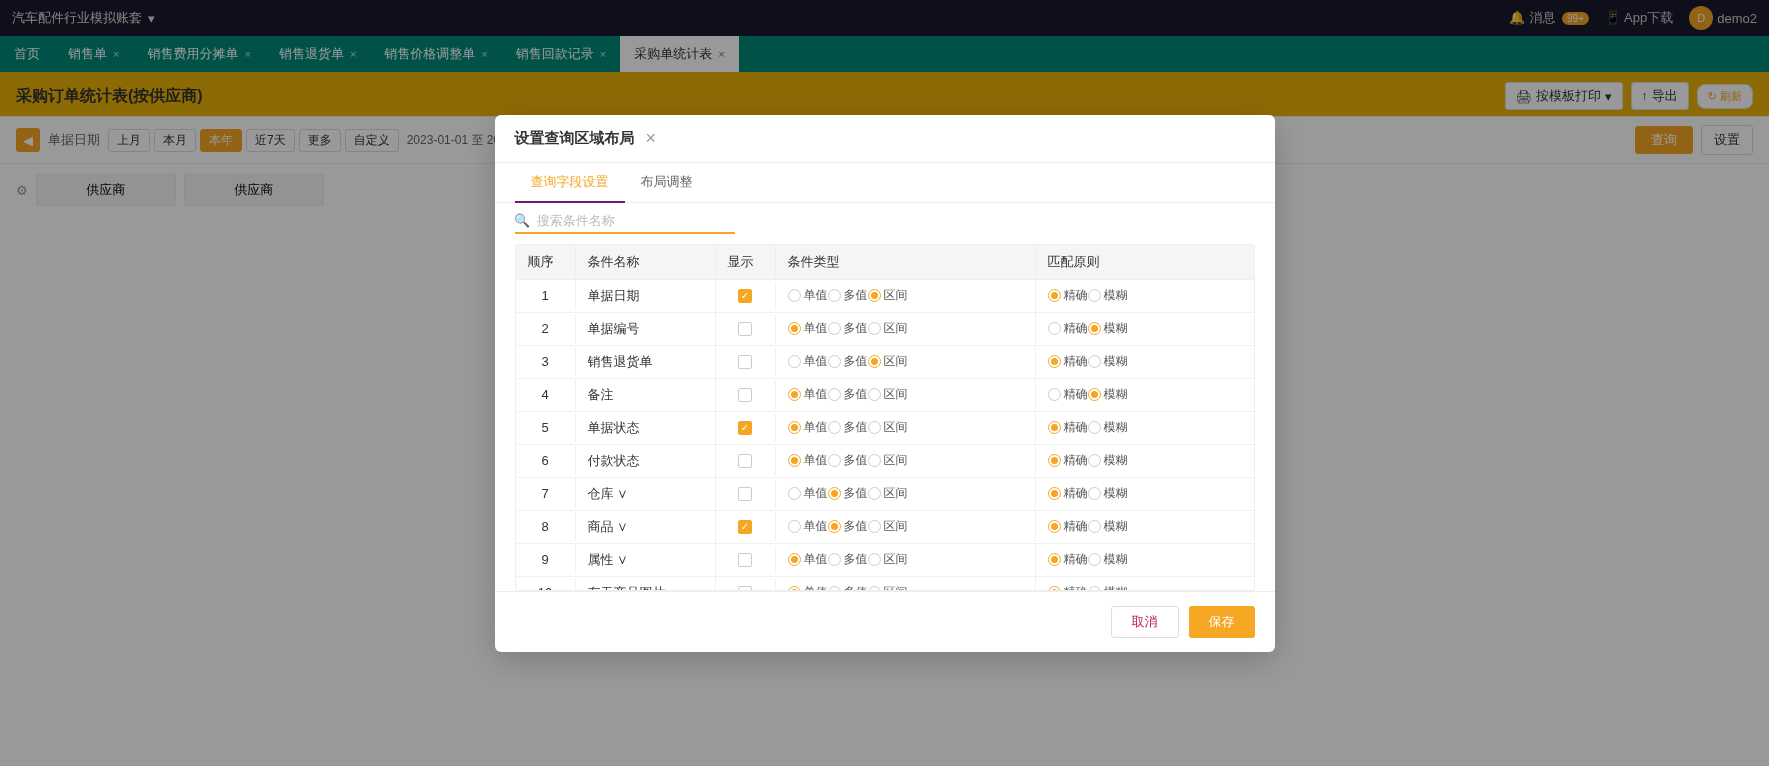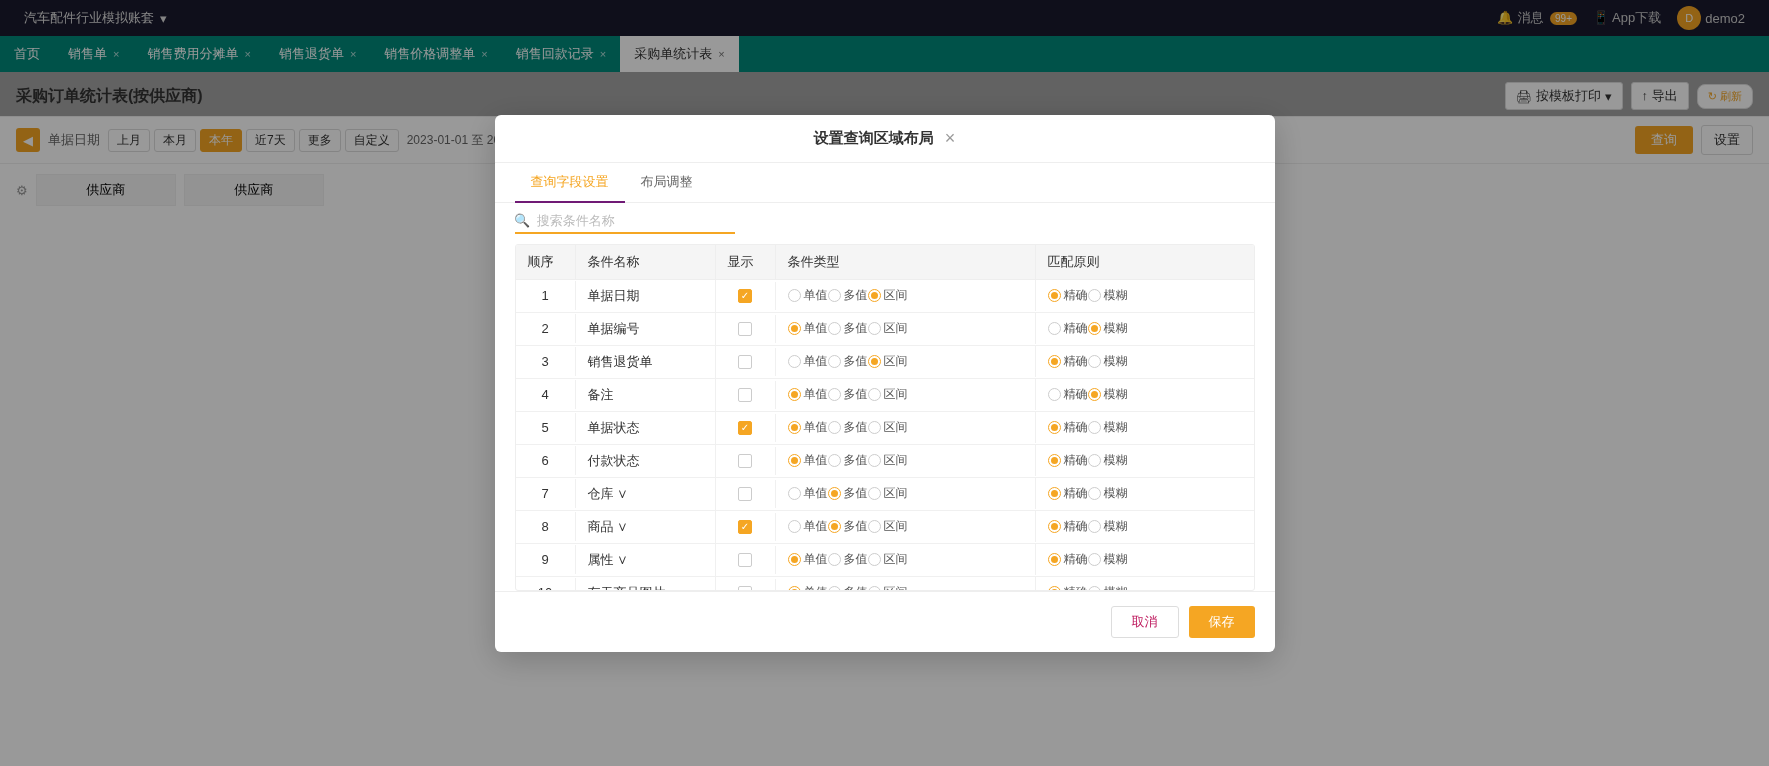--- a/index.html
+++ b/index.html
@@ -5,21 +5,21 @@
     * { box-sizing: border-box; margin: 0; padding: 0; }
     body { font-family: 'Microsoft YaHei', Arial, sans-serif; font-size: 13px; background: #f0f2f5; overflow: hidden; }
 
     
     .top-bar {
       height: 36px;
       background: #1a1a2e;
       display: flex;
       align-items: center;
       justify-content: space-between;
-      padding: 0 24px;
+      padding: 0 12px;
       color: #ccc;
     }
     .top-bar-left { font-size: 13px; color: #ddd; display: flex; align-items: center; gap: 6px; }
     .top-bar-right { display: flex; align-items: center; gap: 16px; font-size: 13px; }
     .top-bar-right .badge { background: #f5a623; color: #fff; border-radius: 10px; padding: 1px 5px; font-size: 10px; margin-left: 3px; }
     .top-bar-right span { color: #ccc; cursor: pointer; }
 
     
     .nav-bar {
       height: 36px;
@@ -45,21 +45,21 @@
 
     
     .page-content {
       background: #fff;
       min-height: calc(766px - 36px - 36px);
       position: relative;
     }
 
     
     .page-header {
-      background: #a3a3a3;
+      background: #eab308;
       padding: 10px 16px 6px 16px;
       border-bottom: 1px solid #eee;
       display: flex;
       align-items: center;
       justify-content: space-between;
     }
     .page-title { font-size: 16px; font-weight: bold; color: #333; }
     .page-actions { display: flex; align-items: center; gap: 8px; }
     .btn-print { border: 1px solid #ddd; background: #fff; padding: 4px 10px; border-radius: 3px; cursor: pointer; color: #333; font-size: 13px; display: flex; align-items: center; gap: 4px; }
     .btn-export { border: 1px solid #ddd; background: #fff; padding: 4px 10px; border-radius: 3px; cursor: pointer; color: #333; font-size: 13px; }
@@ -115,21 +115,21 @@
       max-height: 660px;
       display: flex;
       flex-direction: column;
       box-shadow: 0 8px 32px rgba(0,0,0,0.2);
     }
     .modal-header {
       padding: 14px 20px;
       border-bottom: 1px solid #eee;
       display: flex;
       align-items: center;
-      justify-content: center;
+      justify-content: flex-start;
       gap: 11px;
     }
     .modal-title { font-size: 15px; font-weight: bold; color: #333; }
     .modal-close { cursor: pointer; color: #999; font-size: 18px; line-height: 1; }
 
     
     .modal-tabs {
       display: flex;
       border-bottom: 1px solid #eee;
       padding: 0 20px;

